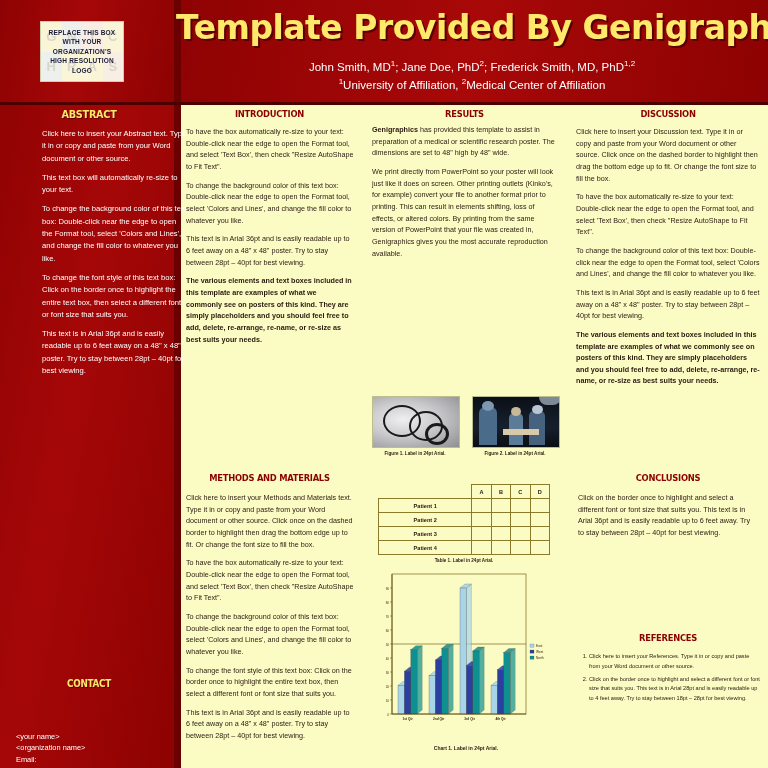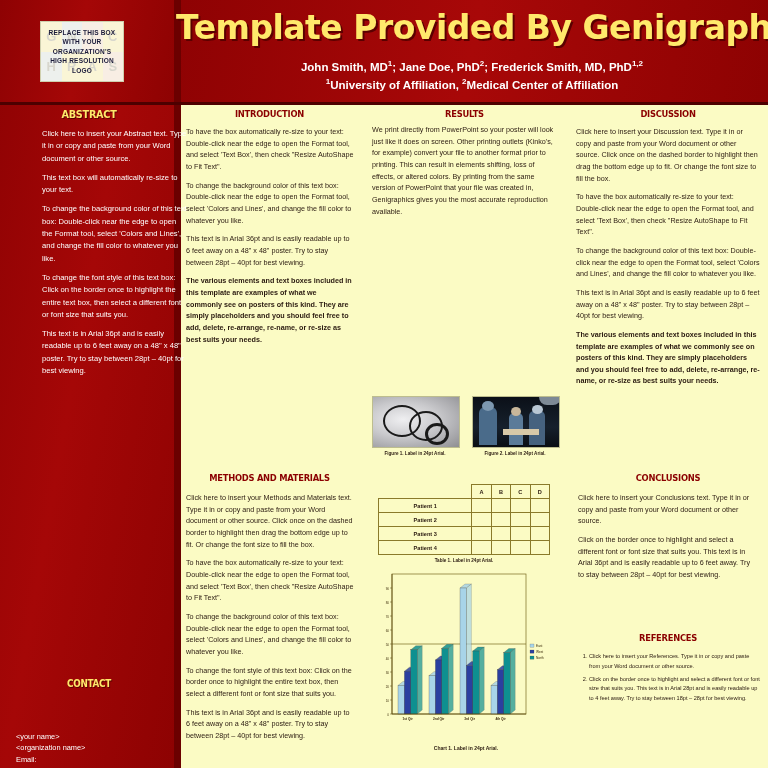--- a/index.html
+++ b/index.html
@@ -61,21 +61,21 @@
     position:absolute;left:176px;top:8px;width:620px;
     text-align:center;
     font-size:33px;font-weight:bold;color:#ffe96b;
     font-family:"DejaVu Sans","Liberation Sans",sans-serif;
     letter-spacing:-.5px;
     text-shadow:2px 2px 0 #5a0000;
     white-space:nowrap;
   }
   .authors{
     position:absolute;left:176px;top:58px;width:592px;text-align:center;
-    font-size:11.5px;color:#ffffff;line-height:1.45;font-weight:bold;
+    font-size:11.5px;color:#ffffff;line-height:1.45;
   }
   .authors sup{font-size:8px;}
 
   
   .sec-h{
     text-align:center;font-weight:bold;
     font-family:"DejaVu Sans","Liberation Sans",sans-serif;
     letter-spacing:-.3px;
     transform:scaleX(.88);
   }
@@ -201,20 +201,21 @@
   <div class="sec-h on-cream sec-title-intro">INTRODUCTION</div>
   <div class="body-cream txt-intro">
     <p>To have the box automatically re-size to your text: Double-click near the edge to open the Format tool, and select 'Text Box', then check "Resize AutoShape to Fit Text".</p>
     <p>To change the background color of this text box: Double-click near the edge to open the Format tool, select 'Colors and Lines', and change the fill color to whatever you like.</p>
     <p>This text is in Arial 36pt and is easily readable up to 6 feet away on a 48" x 48" poster. Try to stay between 28pt – 40pt for best viewing.</p>
     <p style="font-weight:bold">The various elements and text boxes included in this template are examples of what we commonly see on posters of this kind. They are simply placeholders and you should feel free to add, delete, re-arrange, re-name, or re-size as best suits your needs.</p>
   </div>
 
   <div class="sec-h on-cream sec-title-results">RESULTS</div>
   <div class="body-cream txt-results">
+    <p><b>Genigraphics</b><span> has provided this template to assist in preparation of a medical or scientific research poster. The dimensions are set to 48" high by 48" wide.</span></p>
     <p>We print directly from PowerPoint so your poster will look just like it does on screen. Other printing outlets (Kinko's, for example) convert your file to another format prior to printing. This can result in elements shifting, loss of effects, or altered colors. By printing from the same version of PowerPoint that your file was created in, Genigraphics gives you the most accurate reproduction available.</p>
   </div>
 
   <div class="figures">
     <div class="fig">
       <div class="fig-img steth">
         <div class="steth-ring" style="left:10px;top:8px;width:34px;height:28px;"></div>
         <div class="steth-ring" style="left:36px;top:14px;width:30px;height:26px;"></div>
         <div class="steth-ring" style="left:52px;top:26px;width:18px;height:16px;border-width:3px;"></div>
       </div>
@@ -367,21 +368,20 @@
   <div class="body-cream txt-methods">
     <p>Click here to insert your Methods and Materials text. Type it in or copy and paste from your Word document or other source. Click once on the dashed border to highlight then drag the bottom edge up to fit. Or change the font size to fill the box.</p>
     <p>To have the box automatically re-size to your text: Double-click near the edge to open the Format tool, and select 'Text Box', then check "Resize AutoShape to Fit Text".</p>
     <p>To change the background color of this text box: Double-click near the edge to open the Format tool, select 'Colors and Lines', and change the fill color to whatever you like.</p>
     <p>To change the font style of this text box: Click on the border once to highlight the entire text box, then select a different font or font size that suits you.</p>
     <p>This text is in Arial 36pt and is easily readable up to 6 feet away on a 48" x 48" poster. Try to stay between 28pt – 40pt for best viewing.</p>
   </div>
 
   <div class="sec-h on-cream sec-title-conclusions">CONCLUSIONS</div>
   <div class="body-cream txt-conclusions">
-    <p>Click here to insert your Conclusions text. Type it in or copy and paste from your Word document or other source.</p>
     <p>Click on the border once to highlight and select a different font or font size that suits you. This text is in Arial 36pt and is easily readable up to 6 feet away. Try to stay between 28pt – 40pt for best viewing.</p>
   </div>
 
   <div class="sec-h on-cream sec-title-references">REFERENCES</div>
   <div class="txt-references">
     <ol class="refs">
       <li>Click here to insert your References. Type it in or copy and paste from your Word document or other source.</li>
       <li>Click on the border once to highlight and select a different font or font size that suits you. This text is in Arial 28pt and is easily readable up to 4 feet away. Try to stay between 18pt – 28pt for best viewing.</li>
     </ol>
   </div>

